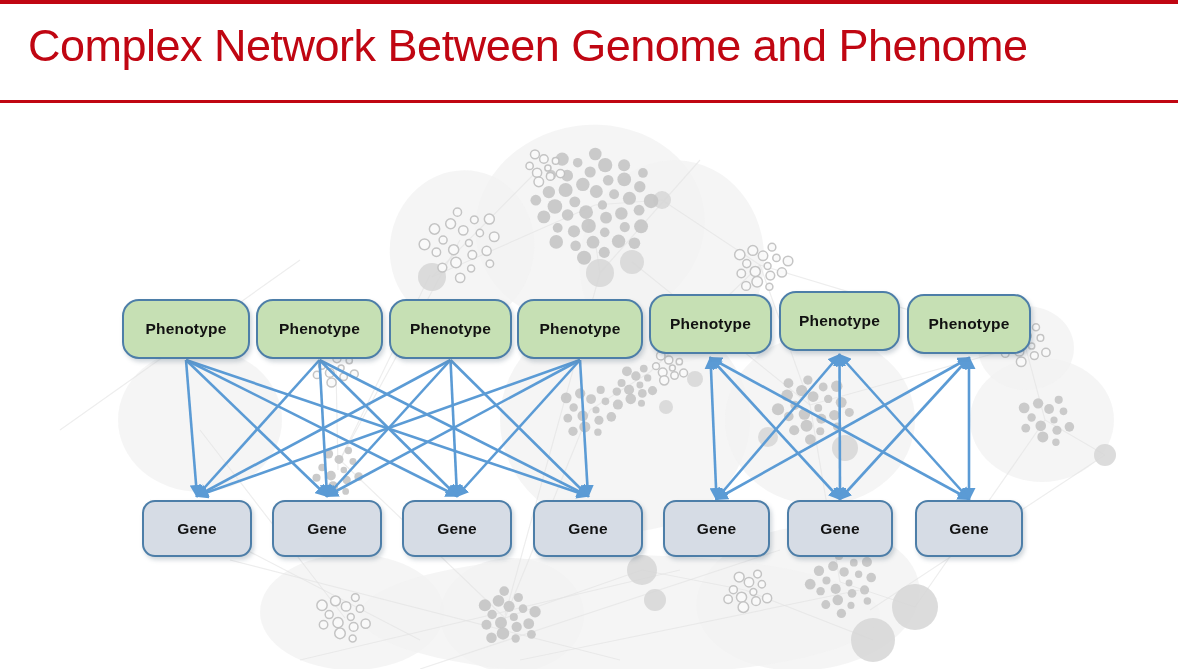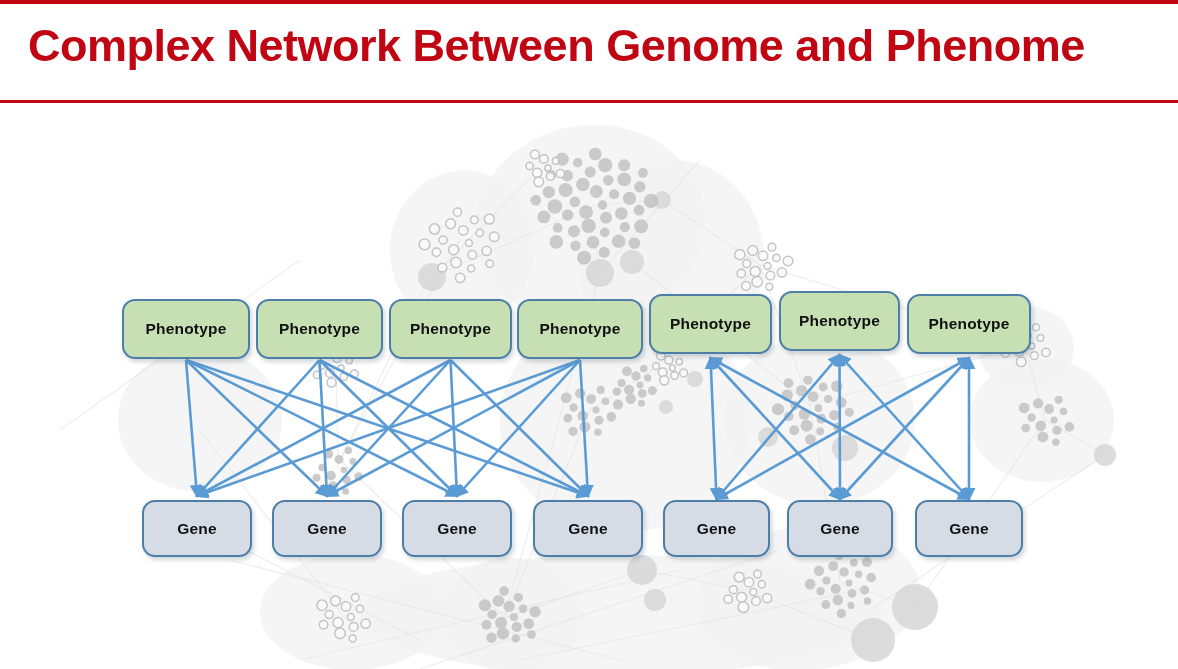--- a/index.html
+++ b/index.html
@@ -3,36 +3,36 @@
 <meta charset="utf-8">
 <style>
   html,body{margin:0;padding:0;background:#fff;}
   .slide{
     position:relative;width:1178px;height:669px;overflow:hidden;background:#ffffff;
     font-family:"Liberation Sans",sans-serif;
   }
   .top-bar{position:absolute;left:0;top:0;width:100%;height:4px;background:var(--accent-red);}
   .title{
     position:absolute;left:28px;top:20px;margin:0;white-space:nowrap;
-    font-size:45px;font-weight:bold;letter-spacing:-0.5px;color:var(--accent-red);
+    font-size:45px;font-weight:normal;letter-spacing:-0.5px;color:var(--accent-red);
     font-family:"Liberation Sans",sans-serif;
   }
   .divider{position:absolute;left:0;top:100px;width:100%;height:3px;background:var(--accent-red);}
   svg.layer{position:absolute;left:0;top:0;width:1178px;height:669px;}
   #bg{z-index:1;}
   #arrows{z-index:2;}
   #boxes{position:absolute;left:0;top:0;width:100%;height:100%;z-index:3;}
   .node{
     position:absolute;display:flex;align-items:center;justify-content:center;
     border-radius:13px;border:2.4px solid var(--box-border-blue);
     font-weight:bold;font-size:15.5px;color:#111;letter-spacing:0.2px;
     box-shadow:2px 3px 4px rgba(90,110,130,0.28);
     box-sizing:border-box;
   }
-  .phenotype{background:var(--phenotype-fill);}
+  .phenotype{background:var(--phenotype-fill);border-radius:17px;}
   .gene{background:var(--gene-fill);}
 </style>
 </head>
 <body>
 
 <div class="slide">
   <div class="top-bar"></div>
   <h1 class="title">Complex Network Between Genome and Phenome</h1>
   <div class="divider"></div>
 

